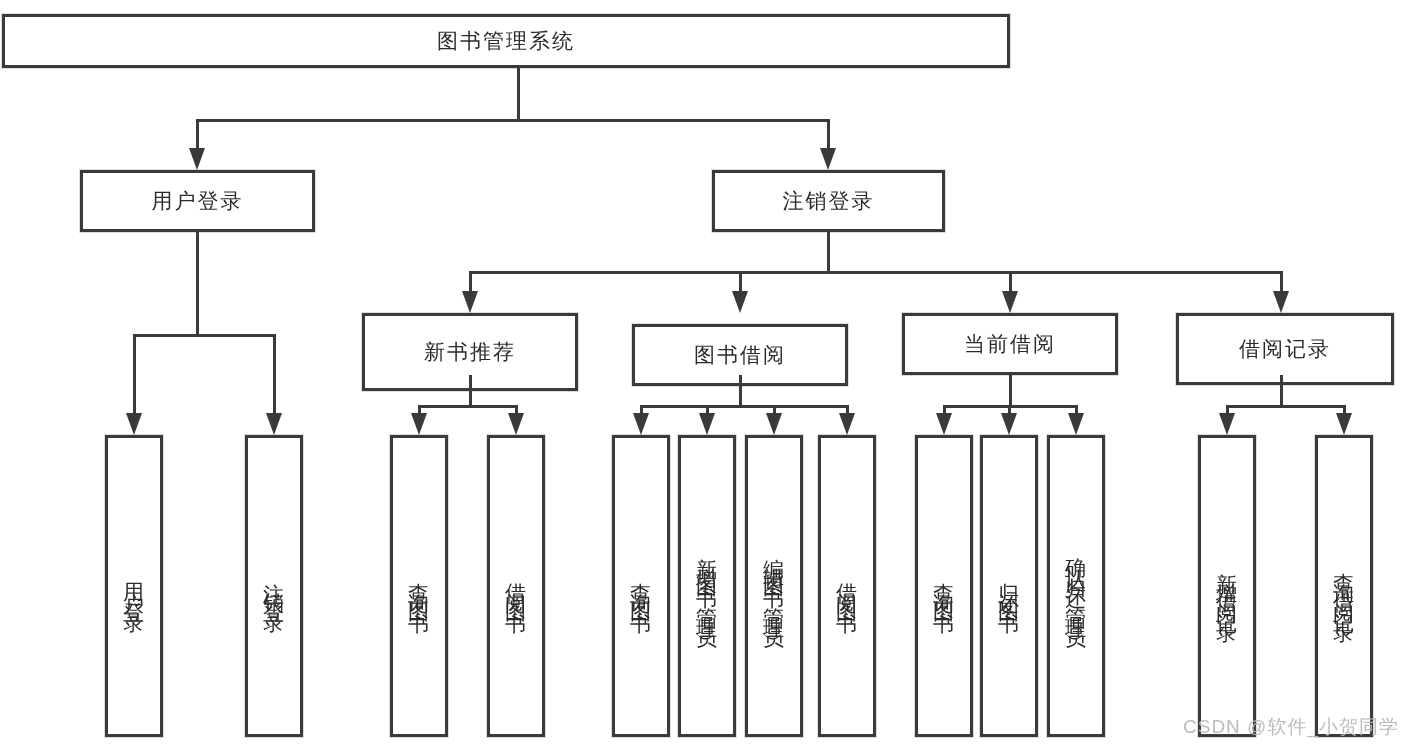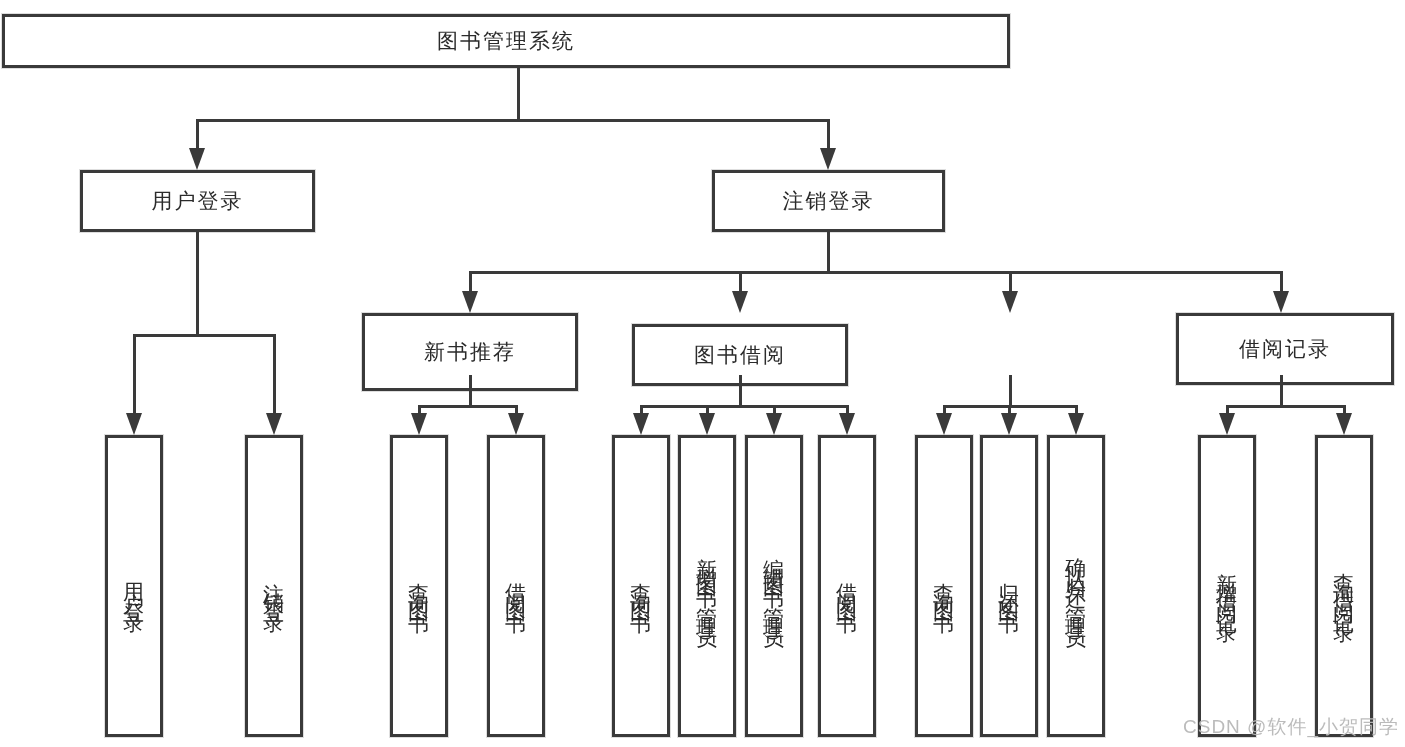--- a/index.html
+++ b/index.html
@@ -35,20 +35,23 @@
   </div>
   <div class="box h" style="left:712px;top:170px;width:233px;height:62px">
     <span>注销登录</span>
   </div>
 
   <div class="box h" style="left:362px;top:313px;width:216px;height:78px">
     <span>新书推荐</span>
   </div>
   <div class="box h" style="left:632px;top:324px;width:216px;height:62px">
     <span>图书借阅</span>
+  </div>
+  <div class="box h" style="left:902px;top:313px;width:216px;height:62px">
+    <span>当前借阅</span>
   </div>
   <div class="box h" style="left:1176px;top:313px;width:218px;height:72px">
     <span>借阅记录</span>
   </div>
 
   <div class="box v" style="left:105px;top:435px;width:58px;height:302px">
     <span>用户登录</span>
   </div>
   <div class="box v" style="left:245px;top:435px;width:58px;height:302px">
     <span>注销登录</span>

